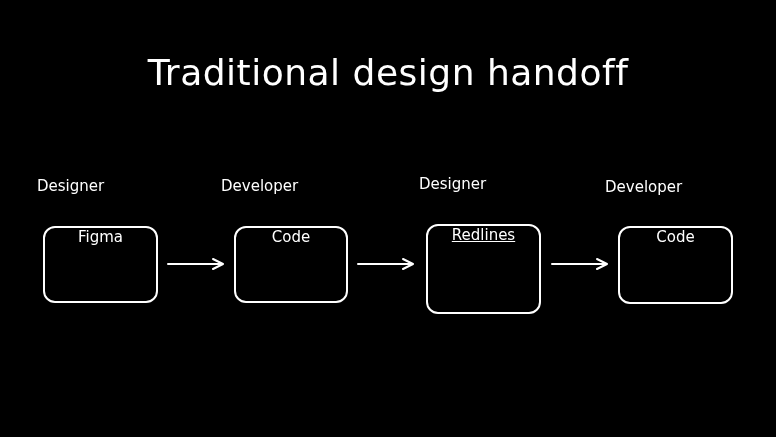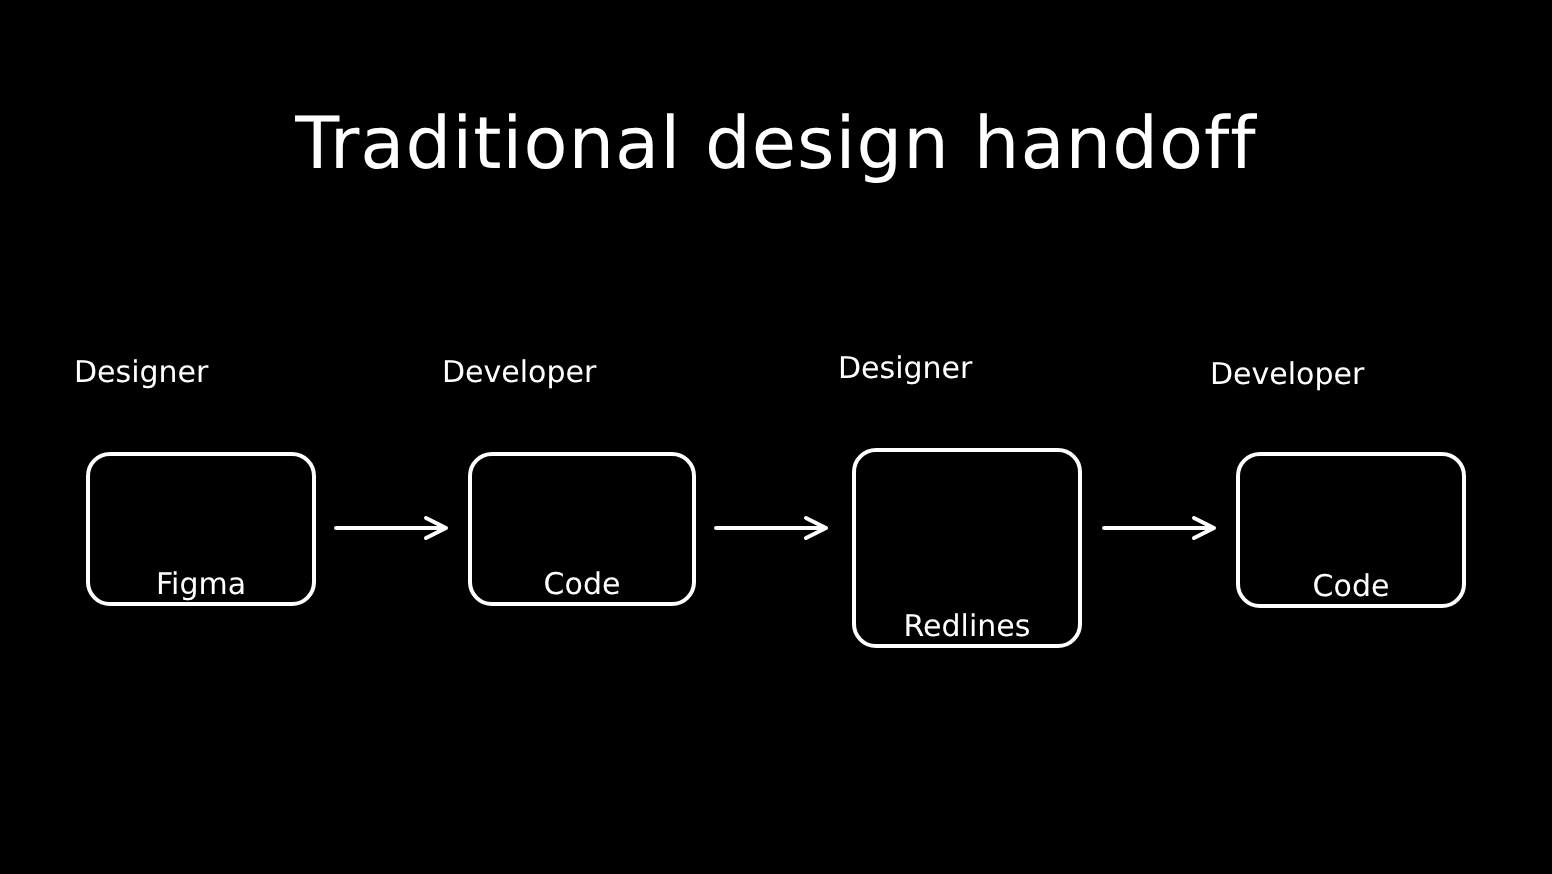--- a/index.html
+++ b/index.html
@@ -9,21 +9,21 @@
     }
     .title {
       position: absolute; left: 0; width: 776px; top: 52px; text-align: center;
       font-size: 36px; letter-spacing: 0.5px; font-weight: normal;
     }
     .role {
       position: absolute; font-size: 15px; text-align: left; width: 120px;
     }
     .node {
       position: absolute; border: 2px solid #ffffff; border-radius: 12px;
-      display: flex; align-items: flex-end; justify-content: center;
+      display: flex; align-items: flex-start; justify-content: center;
       font-size: 15px; box-sizing: border-box;
     }
     .arrow { position: absolute; }
   </style>
 </head>
 <body>
 
 <div class="title">Traditional design handoff</div>
 
 <div class="role" style="left:37px; top:177px;">Designer</div>
@@ -40,21 +40,21 @@
 <div class="node" style="left:234px; top:226px; width:114px; height:77px;">
   <span>Code</span>
 </div>
 
 <svg class="arrow" style="left:356px; top:256px;" width="60" height="16">
   <line x1="2" y1="8" x2="56" y2="8" stroke="#fff" stroke-width="2" stroke-linecap="round"></line>
   <polyline points="47,3 57,8 47,13" fill="none" stroke="#fff" stroke-width="2" stroke-linecap="round" stroke-linejoin="round"></polyline>
 </svg>
 
 <div class="role" style="left:419px; top:175px;">Designer</div>
-<div class="node" style="left:426px; top:224px; width:115px; height:100px;">
+<div class="node" style="left:426px; top:224px; width:115px; height:90px;text-decoration:underline;">
   <span>Redlines</span>
 </div>
 
 <svg class="arrow" style="left:550px; top:256px;" width="60" height="16">
   <line x1="2" y1="8" x2="56" y2="8" stroke="#fff" stroke-width="2" stroke-linecap="round"></line>
   <polyline points="47,3 57,8 47,13" fill="none" stroke="#fff" stroke-width="2" stroke-linecap="round" stroke-linejoin="round"></polyline>
 </svg>
 
 <div class="role" style="left:605px; top:178px;">Developer</div>
 <div class="node" style="left:618px; top:226px; width:115px; height:78px;">

